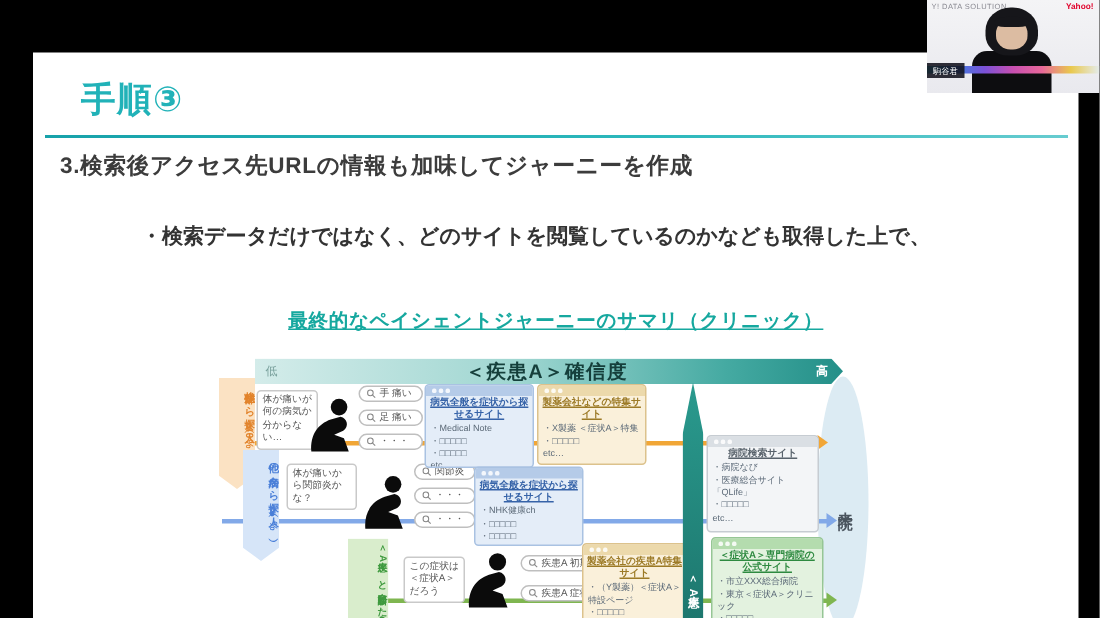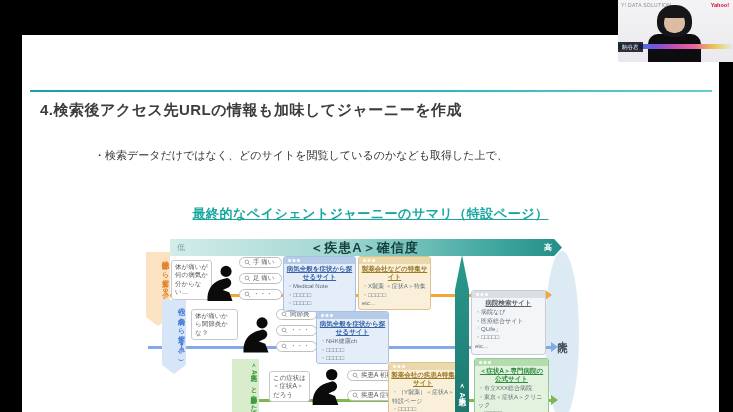--- a/index.html
+++ b/index.html
@@ -5,21 +5,21 @@
   * { margin:0; padding:0; box-sizing:border-box; }
   html,body { width:733px; height:412px; }
   body { background:#000; font-family:"Liberation Sans","DejaVu Sans",sans-serif; position:relative; overflow:hidden; }
   .stage { position:absolute; inset:0; background:#000; }
 
   
   .slide { position:absolute; left:22px; top:35px; width:697px; height:377px; background:#ffffff; }
   .slide-title { position:absolute; left:32px; top:16px; font-size:23px; font-weight:700; color:#21b2b8; letter-spacing:1px; }
   .title-rule { position:absolute; left:8px; top:55px; width:682px; height:2px; background:linear-gradient(90deg,#17a2aa,#2cb8bc 60%,#67ccd0); }
   .heading { position:absolute; left:18px; top:66px; font-size:15px; font-weight:700; color:#3c3c3c; letter-spacing:0.5px; }
-  .bullet-block { position:absolute; left:72px; top:112px; font-size:11px; font-weight:400; color:#333; line-height:1.55; }
+  .bullet-block { position:absolute; left:72px; top:112px; font-size:14px; font-weight:700; color:#333; line-height:1.55; }
   .bullet-line2 { padding-left:9px; }
   .diagram-caption { position:absolute; left:0; right:0; top:170px; text-align:center; font-size:13px; font-weight:700; color:#16a89f; text-decoration:underline; letter-spacing:0.5px; }
 
   
   .diagram { position:absolute; left:118px; top:200px; width:445px; height:212px; }
 
   .conf-bar { position:absolute; left:30px; top:4px; width:392px; height:17px; z-index:2;
     background:linear-gradient(90deg,#d4ecea,#9fd6d1 45%,#45aaa2 80%,#238f88);
     clip-path:polygon(0 0,98% 0,100% 50%,98% 100%,0 100%);
     display:flex; align-items:center; justify-content:space-between; padding:0 10px 0 7px; }
@@ -83,26 +83,27 @@
   .wc-rainbow { position:absolute; left:0; top:44px; width:115px; height:5px;
     background:linear-gradient(90deg,#38c2c6,#3f7fe0,#7b52d8,#c84fb0,#e8689a,#e9c84d,#e4ecec); }
   .wc-name { position:absolute; left:0; top:42px; background:rgba(18,18,28,0.88); color:#fff; font-size:5.5px; padding:1.5px 4px; }
 </style>
 </head>
 <body>
 
 <div class="stage">
 
   <div class="slide">
+    <div class="slide-title">手順③</div>
     <div class="title-rule"></div>
-    <div class="heading">4.検索後アクセス先URLの情報も加味してジャーニーを作成</div>
+    <div class="heading">3.検索後アクセス先URLの情報も加味してジャーニーを作成</div>
     <div class="bullet-block">
       <div>・検索データだけではなく、どのサイトを閲覧しているのかなども取得した上で、</div>
     </div>
-    <div class="diagram-caption">最終的なペイシェントジャーニーのサマリ（特設ページ）</div>
+    <div class="diagram-caption">最終的なペイシェントジャーニーのサマリ（クリニック）</div>
 
     <div class="diagram">
 
       <div class="conf-bar">
         <span class="conf-low">低</span>
         <span class="conf-title">＜疾患A＞確信度</span>
         <span class="conf-high">高</span>
       </div>
 
       <div class="arrow orange" style="left:8px; top:59px; width:398px;"></div>

